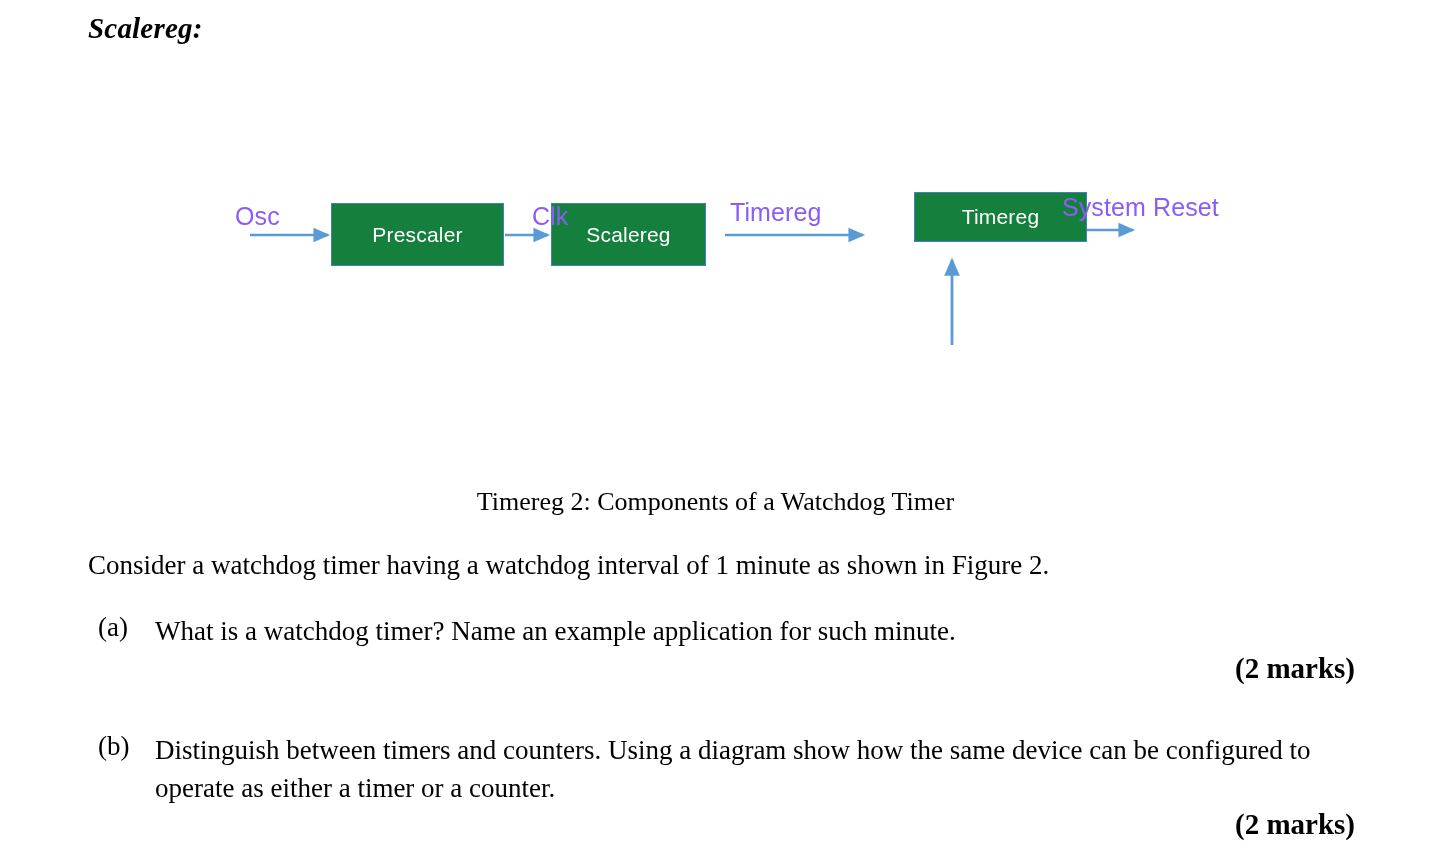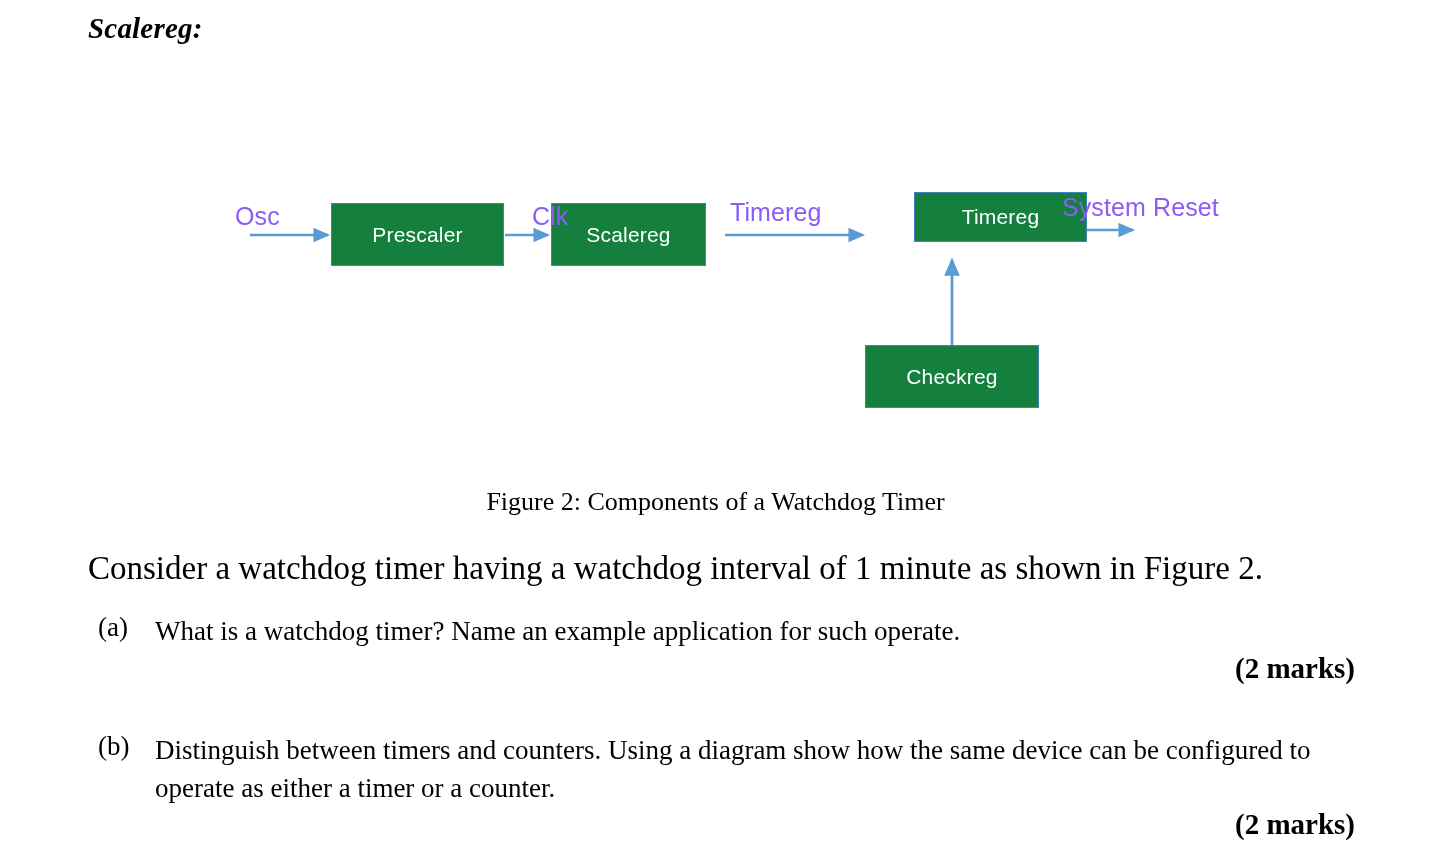--- a/index.html
+++ b/index.html
@@ -85,21 +85,21 @@
     text-align: center;
     font-size: 26px;
     white-space: nowrap;
   }
 
   
   .intro-line {
     position: absolute;
     left: 88px;
     top: 550px;
-    font-size: 33px;
+    font-size: 27px;
     white-space: nowrap;
   }
 
   .qitem {
     position: absolute;
     left: 98px;
     width: 1290px;
   }
   .qitem .marker {
     position: absolute;
@@ -156,37 +156,34 @@
 
   <div class="dgm-box box-prescaler">
     <span>Prescaler</span>
   </div>
   <div class="dgm-box box-scalereg">
     <span>Scalereg</span>
   </div>
   <div class="dgm-box box-timereg">
     <span>Timereg</span>
   </div>
-  <div class="dgm-box box-checkreg">
-    <span>Checkreg</span>
-  </div>
 
   <div class="dgm-label lbl-osc">Osc</div>
   <div class="dgm-label lbl-clk">Clk</div>
   <div class="dgm-label lbl-overflow">Timereg</div>
   <div class="dgm-label lbl-systemreset">System Reset</div>
 </div>
 
-<div class="figure-caption">Figure 2: Components of a Watchdog Timer</div>
+<div class="figure-caption">Timereg 2: Components of a Watchdog Timer</div>
 
 <div class="intro-line">Consider a watchdog timer having a watchdog interval of 1 minute as shown in Figure 2.</div>
 
 <div class="qitem item-a">
   <span class="marker">(a)</span>
-  <span class="qtext">What is a watchdog timer? Name an example application for such operate.</span>
+  <span class="qtext">What is a watchdog timer? Name an example application for such minute.</span>
 </div>
 <div class="marks marks-a">(2 marks)</div>
 
 <div class="qitem item-b">
   <span class="marker">(b)</span>
   <span class="qtext">Distinguish between timers and counters. Using a diagram show how the same device can be configured to operate as either a timer or a counter.</span>
 </div>
 <div class="marks marks-b">(2 marks)</div>
 
 </body></html>

